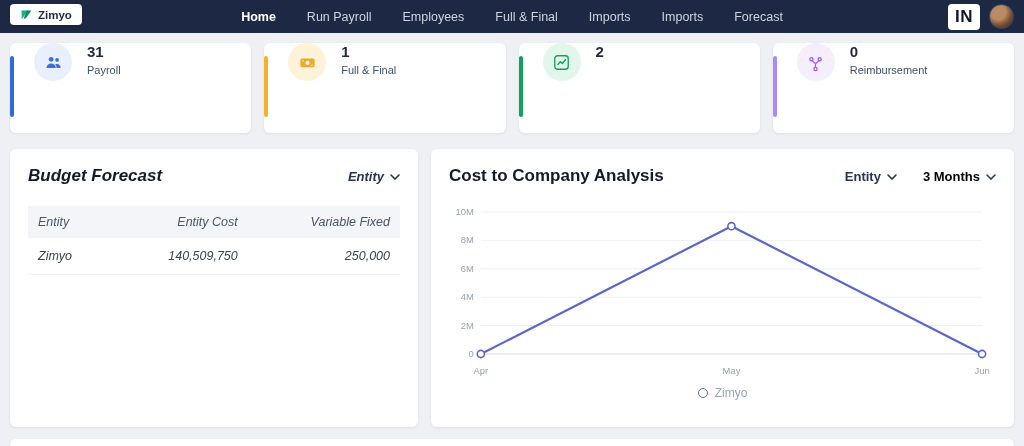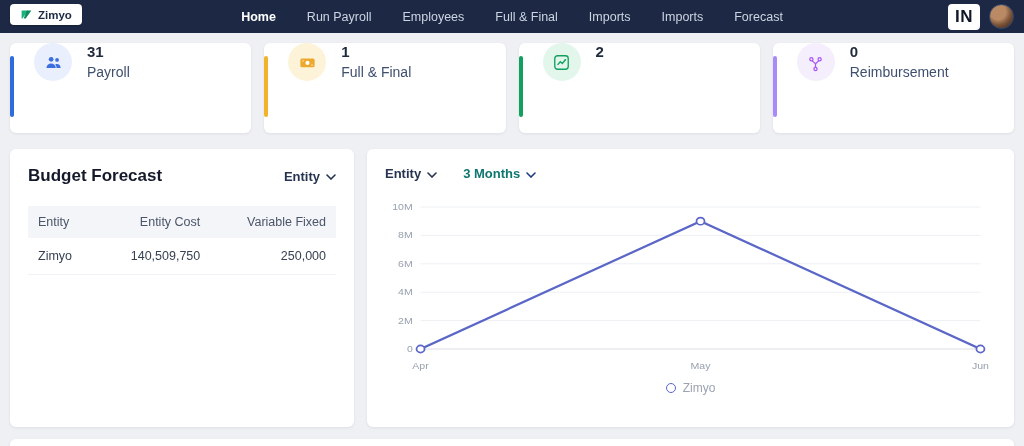--- a/index.html
+++ b/index.html
@@ -49,29 +49,29 @@
   .c0 .accent-bar{ background:#2f6bdb; } .c0 .stat-icon{ background:#e9effc; }
   .c1 .accent-bar{ background:#f2b32a; } .c1 .stat-icon{ background:#fdf3d9; }
   .c2 .accent-bar{ background:#12a05e; } .c2 .stat-icon{ background:#e2f6ec; }
   .c3 .accent-bar{ background:#a78bfa; } .c3 .stat-icon{ background:#f4eefd; }
   .stat-icon {
     width:38px; height:38px; border-radius:50%;
     display:flex; align-items:center; justify-content:center; flex:0 0 auto;
   }
   .stat-text { display:flex; flex-direction:column; gap:4px; }
   .stat-value { font-size:15px; font-weight:bold; color:#1f2a3d; }
-  .stat-label { font-size:14px; color:#3f4f6e; }
+  .stat-label { font-size:11px; color:#3f4f6e; }
 
   
   .panels { display:flex; gap:13px; padding:0 10px; margin-top:16px; }
   .panel {
     background:#fff; border-radius:6px; box-shadow:0 1px 3px rgba(16,24,40,.08);
     height:278px; padding:17px 18px; overflow:hidden;
   }
-  .panel-left { width:344px; flex:0 0 auto; }
+  .panel-left { width:408px; flex:0 0 auto;font-style:italic; }
   .panel-right { flex:1; }
   .panel-head { display:flex; align-items:center; justify-content:space-between; }
   .panel-title { font-size:17px; font-weight:bold; color:#15192c; }
   .filters { display:flex; align-items:center; gap:26px; }
   .dropdown {
     display:flex; align-items:center; gap:6px; font-size:13px; color:#26344f;
     cursor:pointer; font-weight:bold; white-space:nowrap;
   }
   .dropdown svg { margin-top:2px; }
 
@@ -223,30 +223,31 @@
           <td>Zimyo</td>
           <td>140,509,750</td>
           <td>250,000</td>
         </tr>
       </tbody>
     </table>
   </section>
 
   <section class="panel panel-right">
     <div class="panel-head">
+      <h2 class="panel-title">Cost to Company Analysis</h2>
       <span class="filters">
         <span class="dropdown">
           <span>Entity</span>
           <span style="display:flex">
             <svg width="10" height="6" viewBox="0 0 10 6">
                 <path d="M1 1l4 4 4-4" stroke="#26344f" fill="none" stroke-width="1.6" stroke-linecap="round"></path>
               </svg>
           </span>
         </span>
-        <span class="dropdown" style="color:#0f766e">
+        <span class="dropdown" style="color:#000000">
           <span>3 Months</span>
           <span style="display:flex">
             <svg width="10" height="6" viewBox="0 0 10 6">
                 <path d="M1 1l4 4 4-4" stroke="#1f3d87" fill="none" stroke-width="1.6" stroke-linecap="round"></path>
               </svg>
           </span>
         </span>
       </span>
     </div>
 

